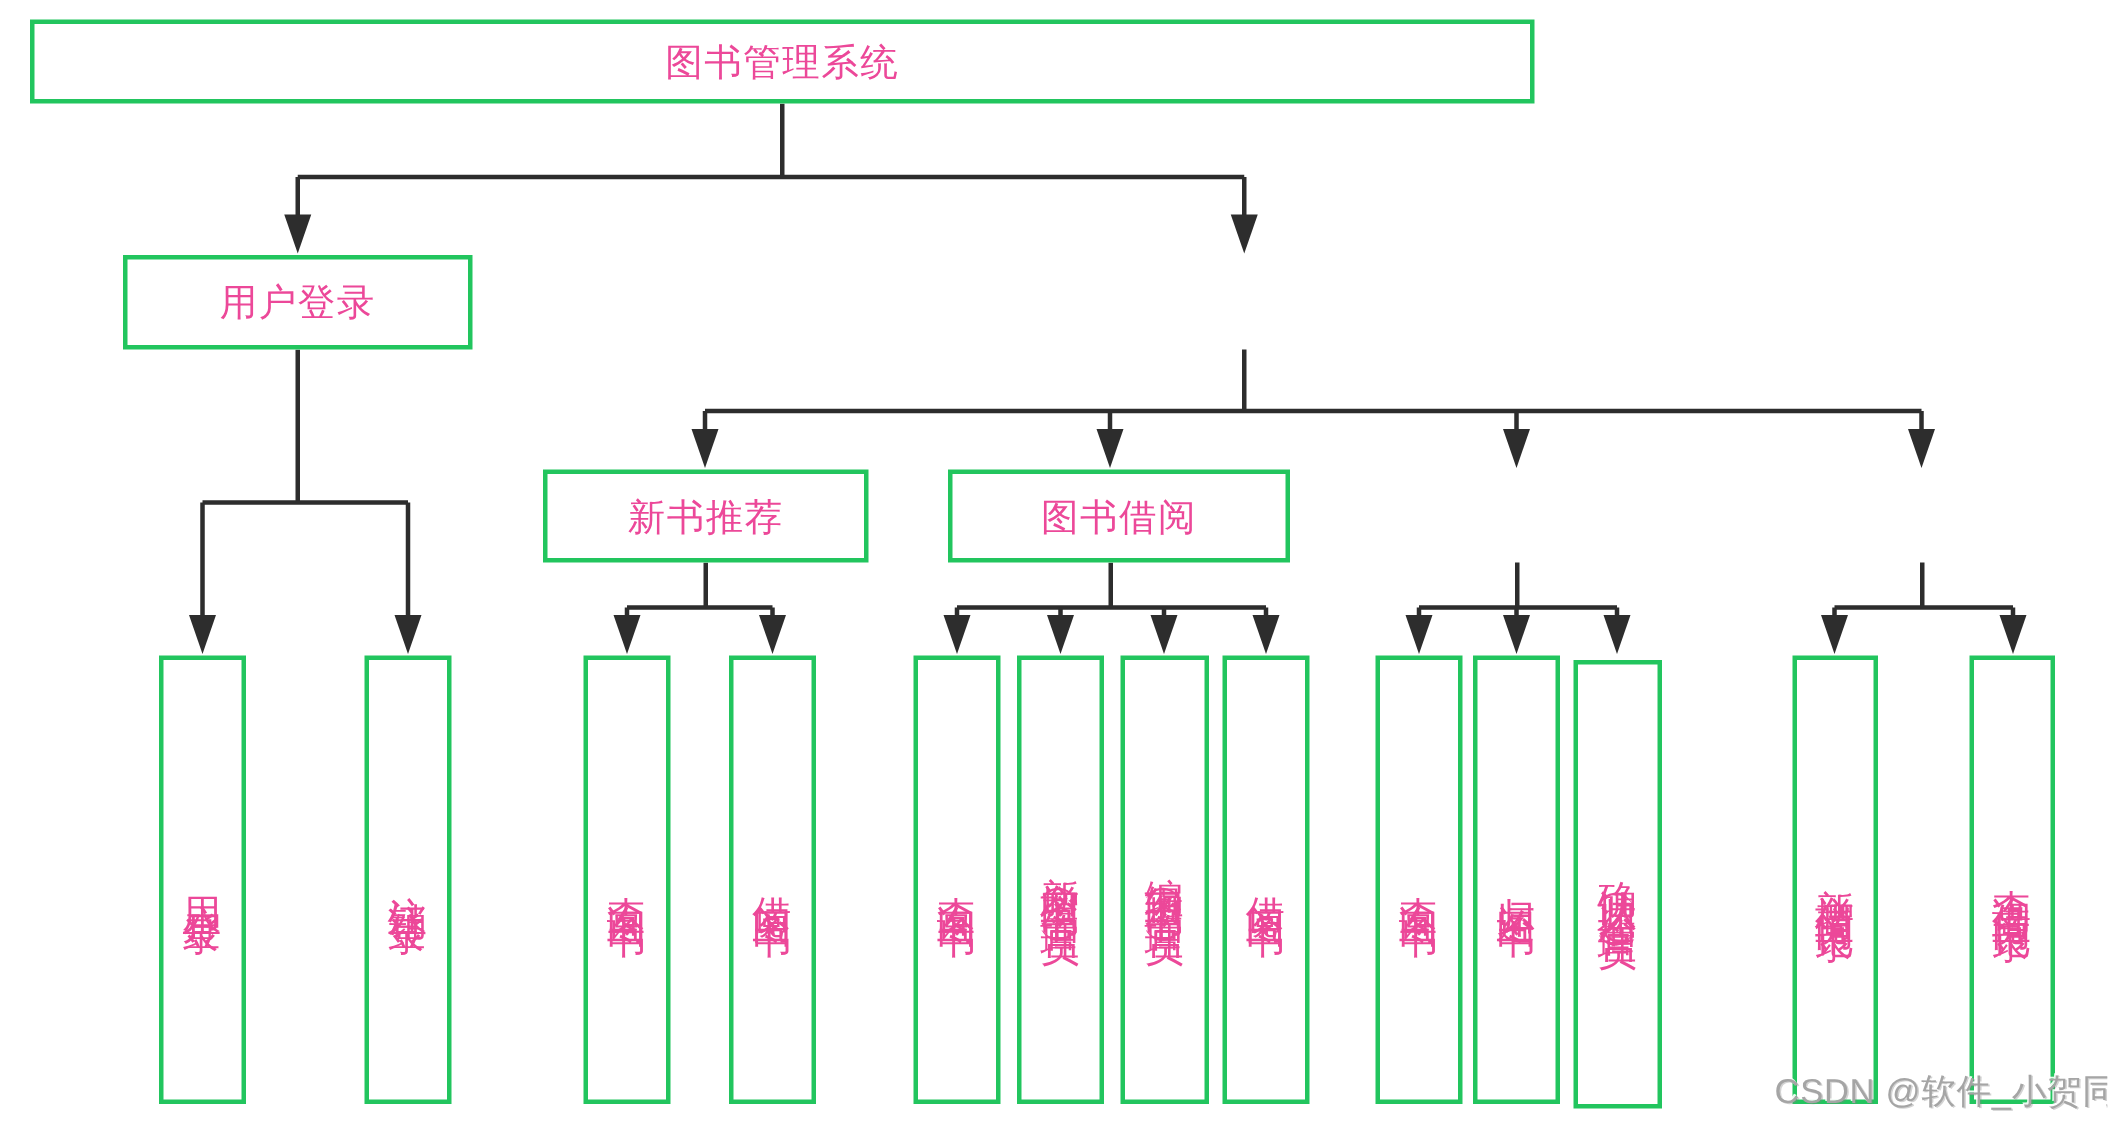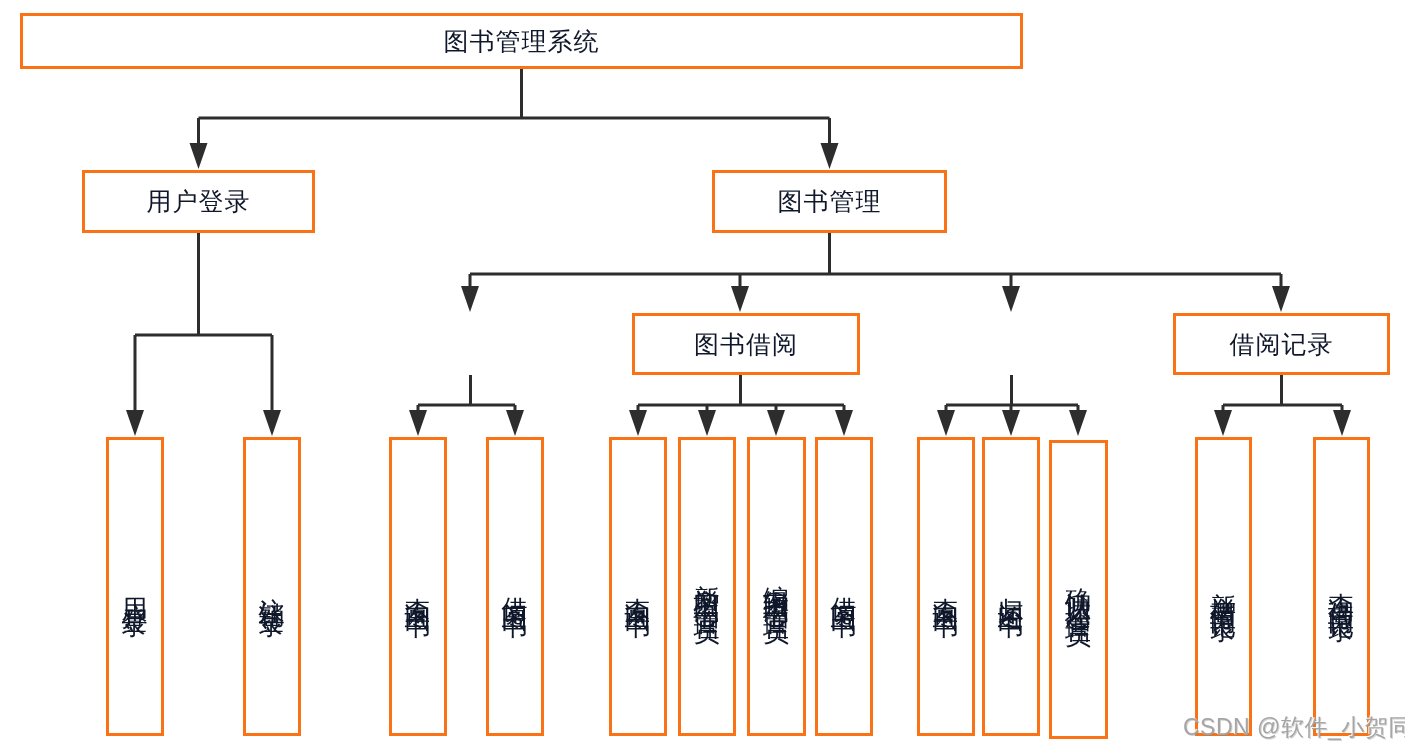--- a/index.html
+++ b/index.html
@@ -3,21 +3,21 @@
 <meta charset="utf-8">
 <style>
   html,body{margin:0;padding:0;background:#ffffff;}
   .canvas{
     position:relative;width:1405px;height:747px;background:#ffffff;overflow:hidden;
     font-family:"Liberation Sans","DejaVu Sans",sans-serif;
   }
   .connector-layer{position:absolute;left:0;top:0;width:1405px;height:747px;}
   .node{
     position:absolute;box-sizing:border-box;background:#ffffff;
-    border:3px solid #f97316;color:#0f172a;
+    border:3px solid #22c55e;color:#ec4899;
     display:flex;align-items:center;justify-content:center;
     z-index:2;
   }
   .node.h{font-size:25px;letter-spacing:1px;white-space:nowrap;}
   .node.v{
     writing-mode:vertical-rl;text-orientation:mixed;
     font-size:26px;letter-spacing:5px;line-height:1;
     padding:4px 0;
   }
   .watermark{
@@ -60,24 +60,23 @@
       <polygon points="1002,410 1020,410 1011,436"></polygon>
       <polygon points="1069,410 1087,410 1078,436"></polygon>
       <polygon points="1214,410 1232,410 1223,436"></polygon>
       <polygon points="1333,410 1351,410 1342,436"></polygon>
     </g>
   </svg>
 
   <div class="node h" style="left:20px;top:13px;width:1003px;height:56px">图书管理系统</div>
 
   <div class="node h" style="left:82px;top:170px;width:233px;height:63px">用户登录</div>
-  <div class="node h" style="left:712px;top:170px;width:235px;height:63px">图书管理</div>
 
+  <div class="node h" style="left:362px;top:313px;width:217px;height:62px">新书推荐</div>
   <div class="node h" style="left:632px;top:313px;width:228px;height:62px">图书借阅</div>
-  <div class="node h" style="left:1173px;top:313px;width:217px;height:62px">借阅记录</div>
 
   <div class="node v" style="left:106px;top:437px;width:58px;height:299px">用户登录</div>
   <div class="node v" style="left:243px;top:437px;width:58px;height:299px">注销登录</div>
 
   <div class="node v" style="left:389px;top:437px;width:58px;height:299px">查询图书</div>
   <div class="node v" style="left:486px;top:437px;width:58px;height:299px">借阅图书</div>
 
   <div class="node v" style="left:609px;top:437px;width:58px;height:299px">查询图书</div>
   <div class="node v" style="left:678px;top:437px;width:58px;height:299px">新增图书（管理员）</div>
   <div class="node v" style="left:747px;top:437px;width:59px;height:299px">编辑图书（管理员）</div>

